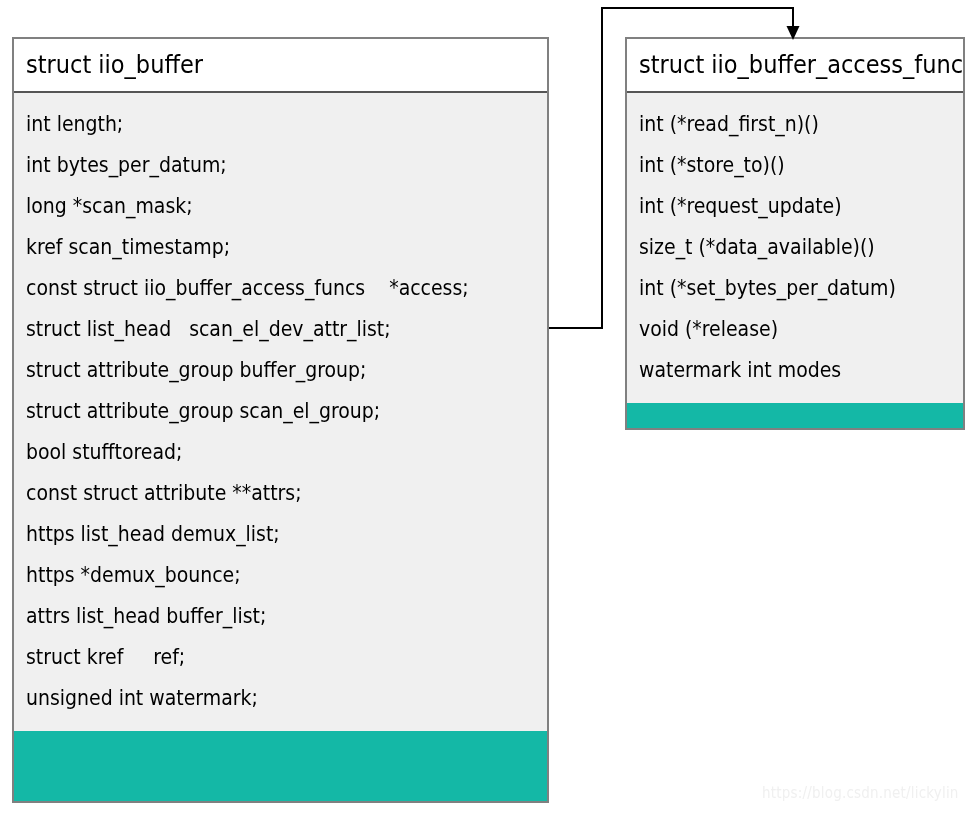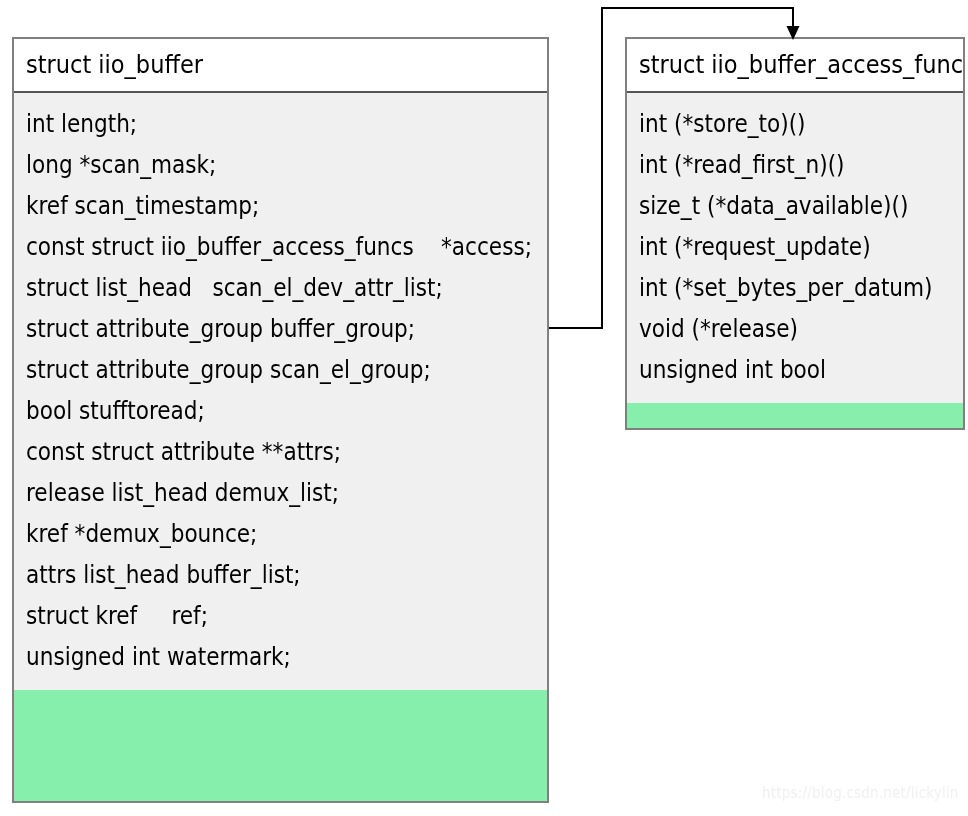--- a/index.html
+++ b/index.html
@@ -23,21 +23,21 @@
     top: 0;
     width: 968px;
     height: 816px;
   }
 
   
   .uml-box {
     position: absolute;
     box-sizing: border-box;
     border: 2px solid #808080;
-    background: #86efac;
+    background: #14b8a6;
   }
 
   .uml-header {
     box-sizing: border-box;
     background: #ffffff;
     border-bottom: 2px solid #555555;
     font-size: 25px;
     line-height: 52px;
     height: 54px;
     padding-left: 12px;
@@ -45,21 +45,21 @@
     overflow: hidden;
   }
 
   .uml-body {
     box-sizing: border-box;
     background: #f0f0f0;
     padding: 11px 0 12px 12px;
   }
 
   .uml-field {
-    font-size: 24px;
+    font-size: 21px;
     line-height: 41px;
     height: 41px;
     white-space: pre;
     overflow: hidden;
   }
 
   
   #box-iio-buffer {
     left: 12px;
     top: 37px;
@@ -98,46 +98,47 @@
 </style>
 </head>
 <body>
 
 <div id="canvas">
 
   <div class="uml-box" id="box-iio-buffer">
     <div class="uml-header">struct iio_buffer</div>
     <div class="uml-body">
       <div class="uml-field">int length;</div>
+      <div class="uml-field">int bytes_per_datum;</div>
       <div class="uml-field">long *scan_mask;</div>
       <div class="uml-field">kref scan_timestamp;</div>
       <div class="uml-field">const struct iio_buffer_access_funcs    *access;</div>
       <div class="uml-field">struct list_head   scan_el_dev_attr_list;</div>
       <div class="uml-field">struct attribute_group buffer_group;</div>
       <div class="uml-field">struct attribute_group scan_el_group;</div>
       <div class="uml-field">bool stufftoread;</div>
       <div class="uml-field">const struct attribute **attrs;</div>
-      <div class="uml-field">release list_head demux_list;</div>
-      <div class="uml-field">kref *demux_bounce;</div>
+      <div class="uml-field">https list_head demux_list;</div>
+      <div class="uml-field">https *demux_bounce;</div>
       <div class="uml-field">attrs list_head buffer_list;</div>
       <div class="uml-field">struct kref     ref;</div>
       <div class="uml-field">unsigned int watermark;</div>
     </div>
   </div>
 
   <div class="uml-box" id="box-access-funcs">
     <div class="uml-header">struct iio_buffer_access_funcs</div>
     <div class="uml-body">
+      <div class="uml-field">int (*read_first_n)()</div>
       <div class="uml-field">int (*store_to)()</div>
-      <div class="uml-field">int (*read_first_n)()</div>
+      <div class="uml-field">int (*request_update)</div>
       <div class="uml-field">size_t (*data_available)()</div>
-      <div class="uml-field">int (*request_update)</div>
       <div class="uml-field">int (*set_bytes_per_datum)</div>
       <div class="uml-field">void (*release)</div>
-      <div class="uml-field">unsigned int bool</div>
+      <div class="uml-field">watermark int modes</div>
     </div>
   </div>
 
   <svg id="connector-layer" viewBox="0 0 968 816">
     <polyline points="549,328 602,328 602,8 793,8 793,32" fill="none" stroke="#000000" stroke-width="2"></polyline>
     <polygon points="793,40 786.5,26 799.5,26" fill="#000000"></polygon>
   </svg>
 
   <div id="watermark">https://blog.csdn.net/lickylin</div>
 

